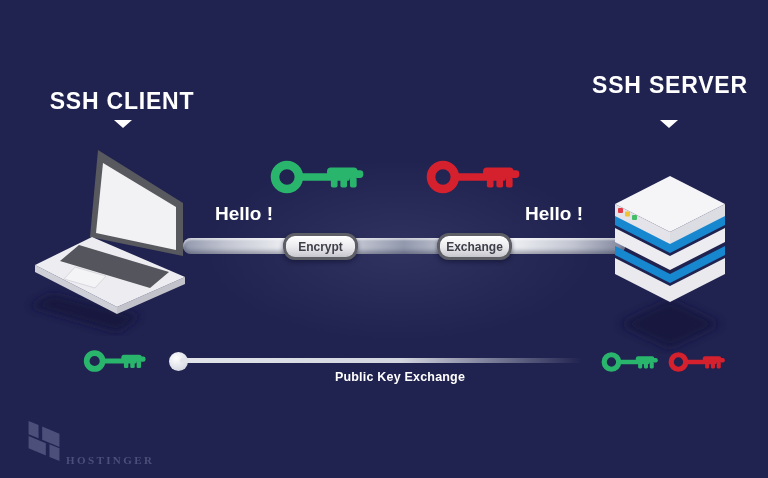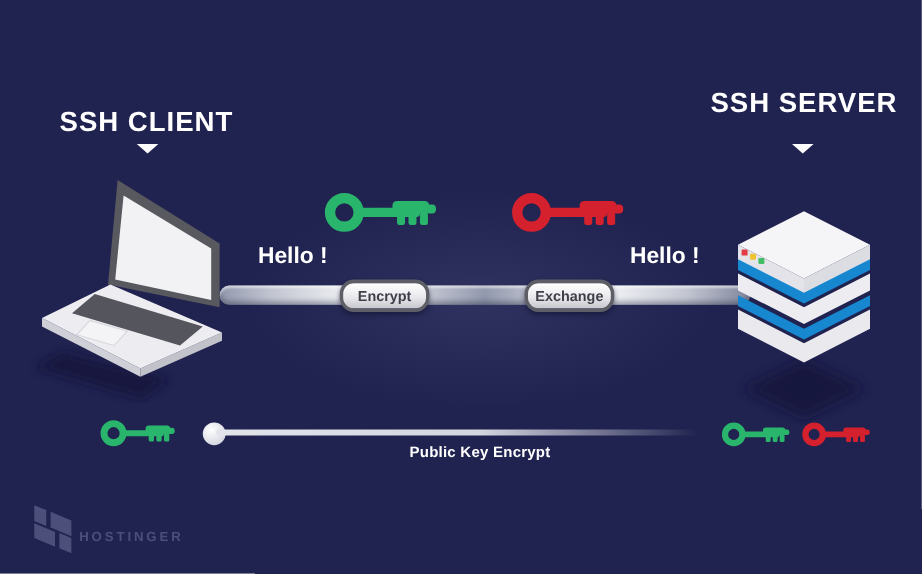--- a/index.html
+++ b/index.html
@@ -51,21 +51,21 @@
   }
   .exch-line{
     left:180px;top:358px;width:402px;height:5px;border-radius:3px;
     background:linear-gradient(90deg,#e2e4ea 0%,#d3d6df 55%,rgba(211,214,223,0.45) 80%,rgba(211,214,223,0) 100%);
   }
   .exch-label{
     left:310px;top:370px;width:180px;text-align:center;
     color:#ffffff;font-size:12.5px;font-weight:700;letter-spacing:0.2px;
   }
   .brand-name{
-    left:66px;top:442px;font-size:11px;font-weight:700;letter-spacing:2.4px;
+    left:66px;top:454px;font-size:11px;font-weight:700;letter-spacing:2.4px;font-family:Liberation Serif, serif;
   }
   .keysvg{display:block;}
 </style>
 </head>
 <body>
 
 <div class="stage" style="background-color: rgb(32, 34, 79); padding-left: 11px;">
 
   <svg width="0" height="0" style="position:absolute" aria-hidden="true">
     <defs>
@@ -145,21 +145,21 @@
     <rect x="20" y="34" width="5" height="5" rx="1" fill="#e23b45"></rect>
     <rect x="27" y="37.5" width="5" height="5" rx="1" fill="#f0c330"></rect>
     <rect x="34" y="41" width="5" height="5" rx="1" fill="#43bd66"></rect>
   </svg>
 
   <svg class="abs keysvg" style="left: 83px; top: 347px; color: rgb(42, 181, 109);" width="64" height="28" viewBox="0 0 100 44">
     <use href="#key-shape"></use>
   </svg>
   <div class="abs exch-dot"></div>
   <div class="abs exch-line"></div>
-  <div class="abs exch-label">Public Key Encrypt</div>
+  <div class="abs exch-label">Public Key Exchange</div>
   <svg class="abs keysvg" style="left: 601px; top: 349px; color: rgb(42, 181, 109);" width="58" height="26" viewBox="0 0 100 44">
     <use href="#key-shape"></use>
   </svg>
   <svg class="abs keysvg" style="left: 668px; top: 349px; color: rgb(213, 33, 46);" width="58" height="26" viewBox="0 0 100 44">
     <use href="#key-shape"></use>
   </svg>
 
   <svg class="abs" style="left: 28px; top: 421px; color: rgb(75, 79, 122);" width="32" height="40" viewBox="0 0 34 44">
     <polygon points="0,0 11,4.5 11,19 0,14.5" fill="currentColor"></polygon>
     <polygon points="15,6 34,14 34,28.5 15,20.5" fill="currentColor"></polygon>

